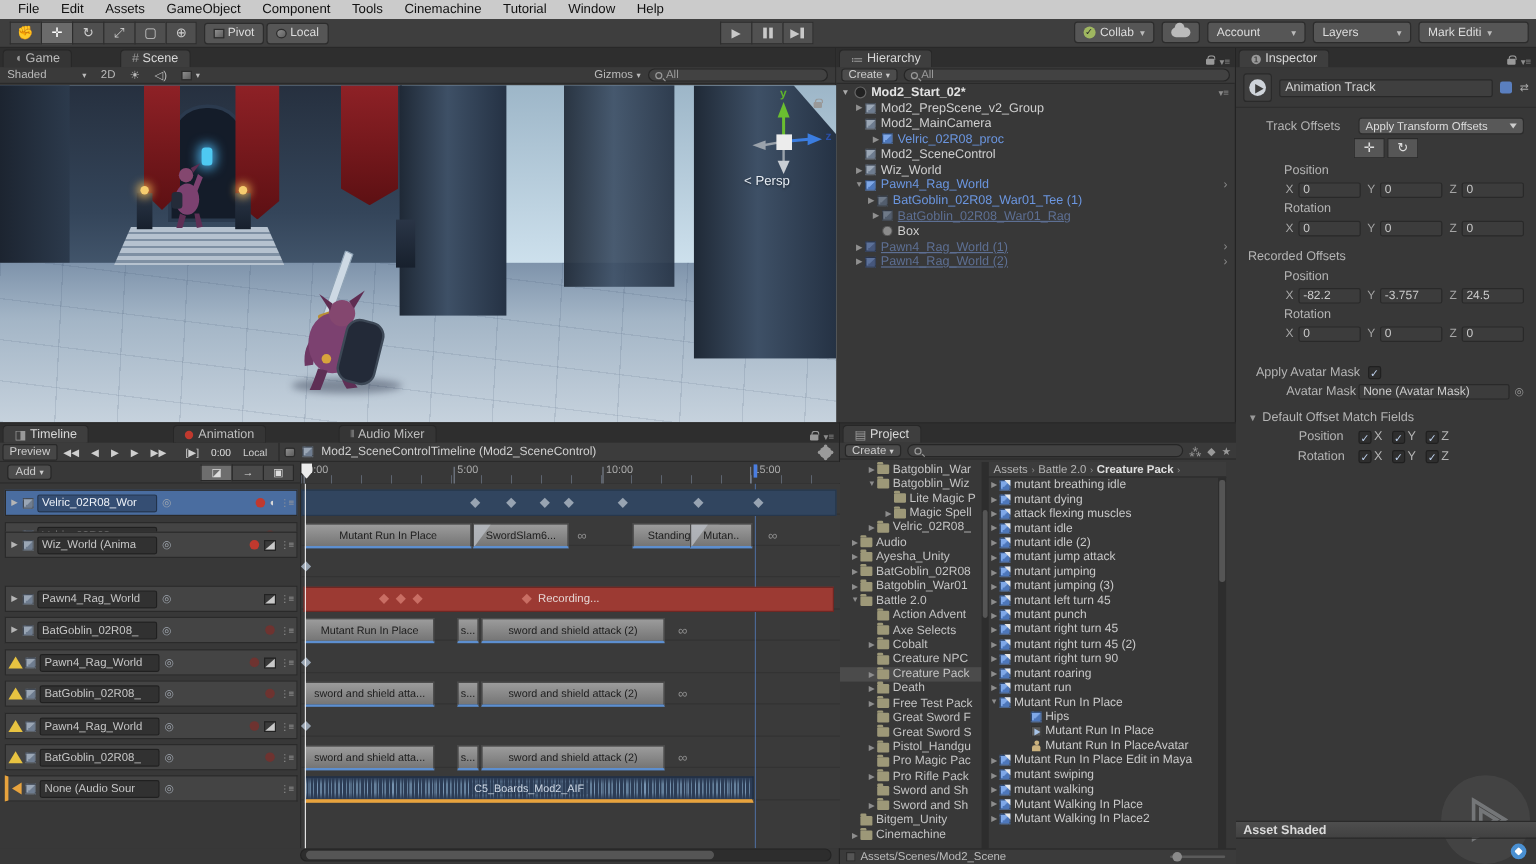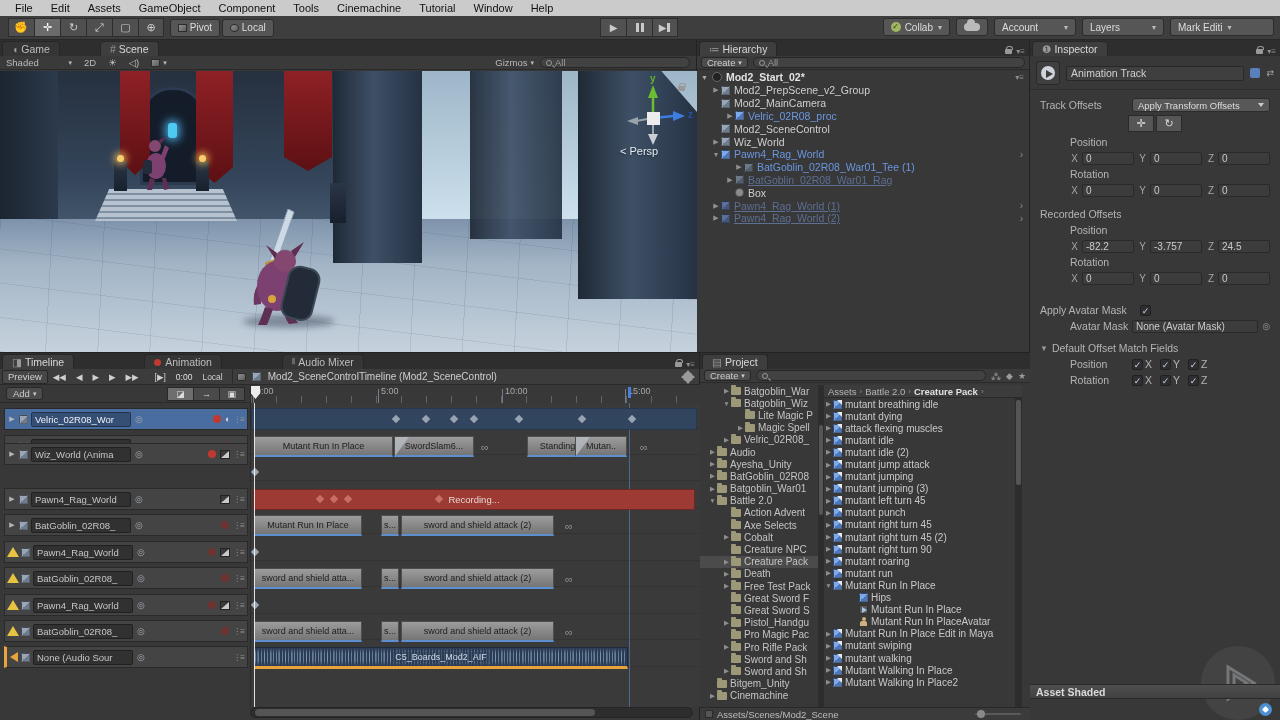--- a/index.html
+++ b/index.html
@@ -93,21 +93,21 @@
 
   
   #inspector{left:1030px;top:40px;width:250px;height:680px;background:#383838;}
   .ihead{display:flex;align-items:center;padding:5px 6px 4px 6px;gap:6px;border-bottom:1px solid #2e2e2e;}
   .ihicon{width:24px;height:24px;background:#3f3f3f;border:1px solid #2a2a2a;border-radius:3px;position:relative;flex:none;}
   .ihicon::before{content:"";position:absolute;left:4px;top:4px;width:14px;height:14px;border-radius:50%;background:#cfd4da;}
   .ihicon::after{content:"";position:absolute;left:9px;top:8px;border-left:7px solid #3c3c3c;border-top:4px solid transparent;border-bottom:4px solid transparent;}
   .ititle{flex:1;height:15px;background:#3f3f3f;border:1px solid #282828;border-radius:2px;color:#d0d0d0;font-size:10.5px;
     display:flex;align-items:center;padding:0 4px;}
   .irow{display:flex;align-items:center;height:14px;margin:2px 10px;font-size:10.5px;color:#b4b4b4;}
-  .ilabel{width:92px;flex:none;}
+  .ilabel{width:92px;flex:none;text-align:center;}
   .idrop{flex:1;height:14px;background:#585858;border:1px solid #2c2c2c;border-radius:3px;font-size:9.5px;color:#ddd;
     display:flex;align-items:center;padding:0 5px;justify-content:space-between;}
   .udcaret{display:inline-block;width:0;height:0;border-left:3px solid transparent;border-right:3px solid transparent;border-top:4px solid #ccc;}
   .ibtns{display:flex;justify-content:center;gap:2px;margin:3px 0;}
   .ibtn{width:26px;height:17px;background:#565656;border:1px solid #2a2a2a;color:#ddd;font-size:11px;display:flex;align-items:center;justify-content:center;}
   .xyz{display:flex;align-items:center;gap:4px;flex:1;}
   .axl{width:8px;text-align:right;color:#a5a5a5;flex:none;font-size:10px;}
   .ifield{flex:1;height:13px;background:#3c3c3c;border:1px solid #292929;border-radius:2px;color:#cbcbcb;font-size:10px;
     display:flex;align-items:center;padding:0 3px;min-width:0;}
   .chk{width:11px;height:11px;background:#2e2e2e;border:1px solid #202020;border-radius:2px;color:#bfd2ee;font-size:9px;
@@ -273,21 +273,21 @@
         <span class="cloud"></span>
       </span>
     <span class="pill" style="width:82px;justify-content:space-between">
         <span>Account</span>
         <span class="carr">▾</span>
       </span>
     <span class="pill" style="width:82px;justify-content:space-between">
         <span>Layers</span>
         <span class="carr">▾</span>
       </span>
-    <span class="pill" style="width:104px;">
+    <span class="pill" style="width:92px;">
         <span>Mark Editi</span>
         <span class="carr">▾</span>
       </span>
   </div>
 
   <div id="scenepanel" class="abs">
     <div class="tabstrip">
       <span class="ptab">
           <span style="color:#999;margin-right:3px">◖</span>
           <span>Game</span>
@@ -447,21 +447,21 @@
 
         </div>
 
         <div class="hrow prefab" style="padding-left:14px">
           <span class="arr">▼</span>
           <span class="hicon i-cubeblue"></span>
           <span class="hlabel">Pawn4_Rag_World</span>
           <span class="chev">›</span>
         </div>
 
-        <div class="hrow prefab" style="padding-left:37px">
+        <div class="hrow prefab" style="padding-left:24px">
           <span class="arr">▶</span>
           <span class="hicon i-cubedim"></span>
           <span class="hlabel">BatGoblin_02R08_War01_Tee (1)</span>
 
         </div>
 
         <div class="hrow prefabdim" style="padding-left:28px">
           <span class="arr">▶</span>
           <span class="hicon i-cubedim"></span>
           <span class="hlabel">BatGoblin_02R08_War01_Rag</span>

